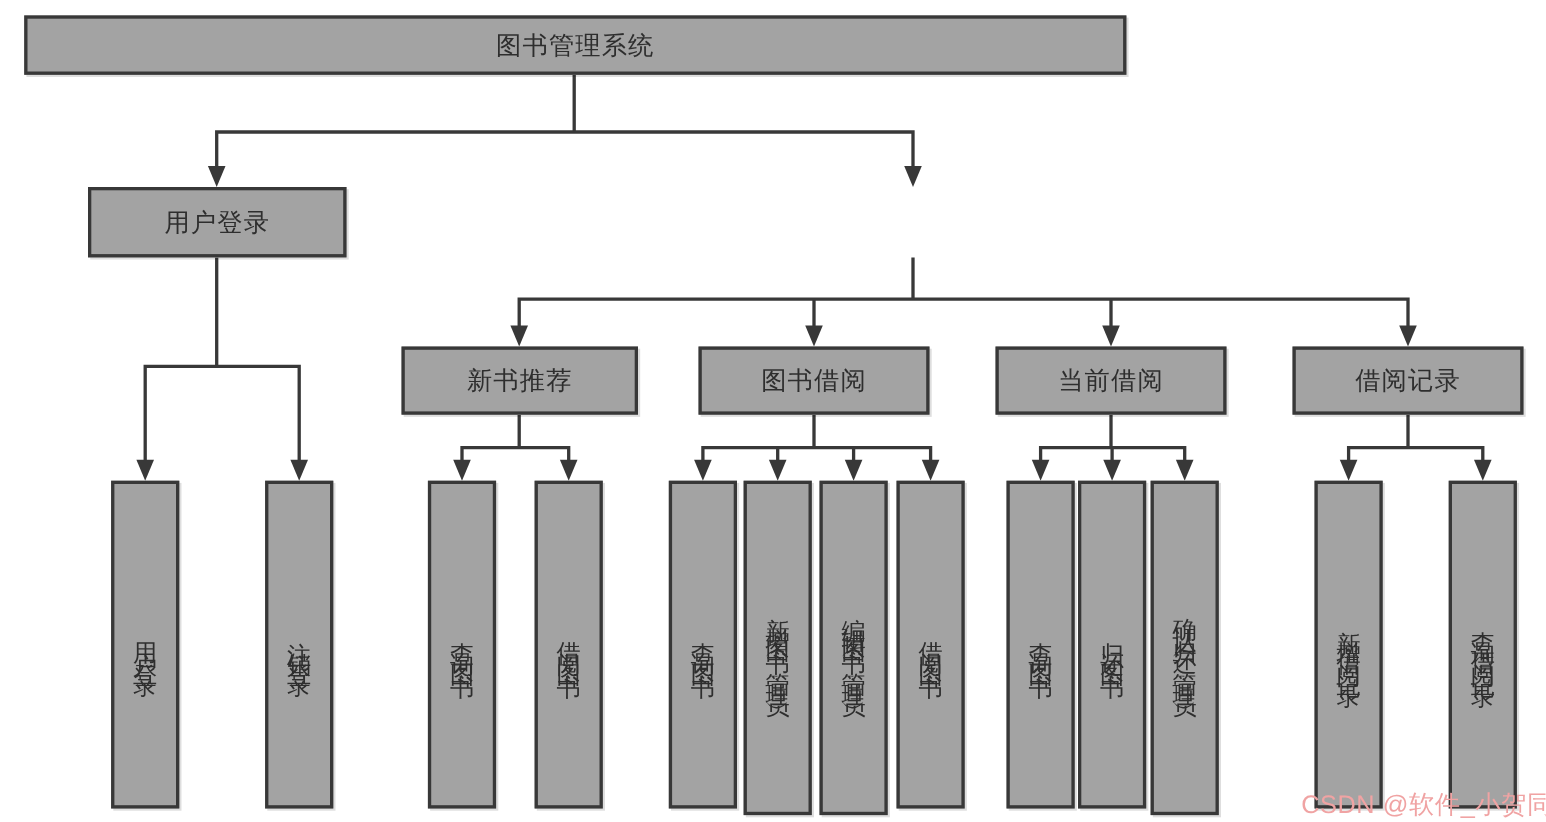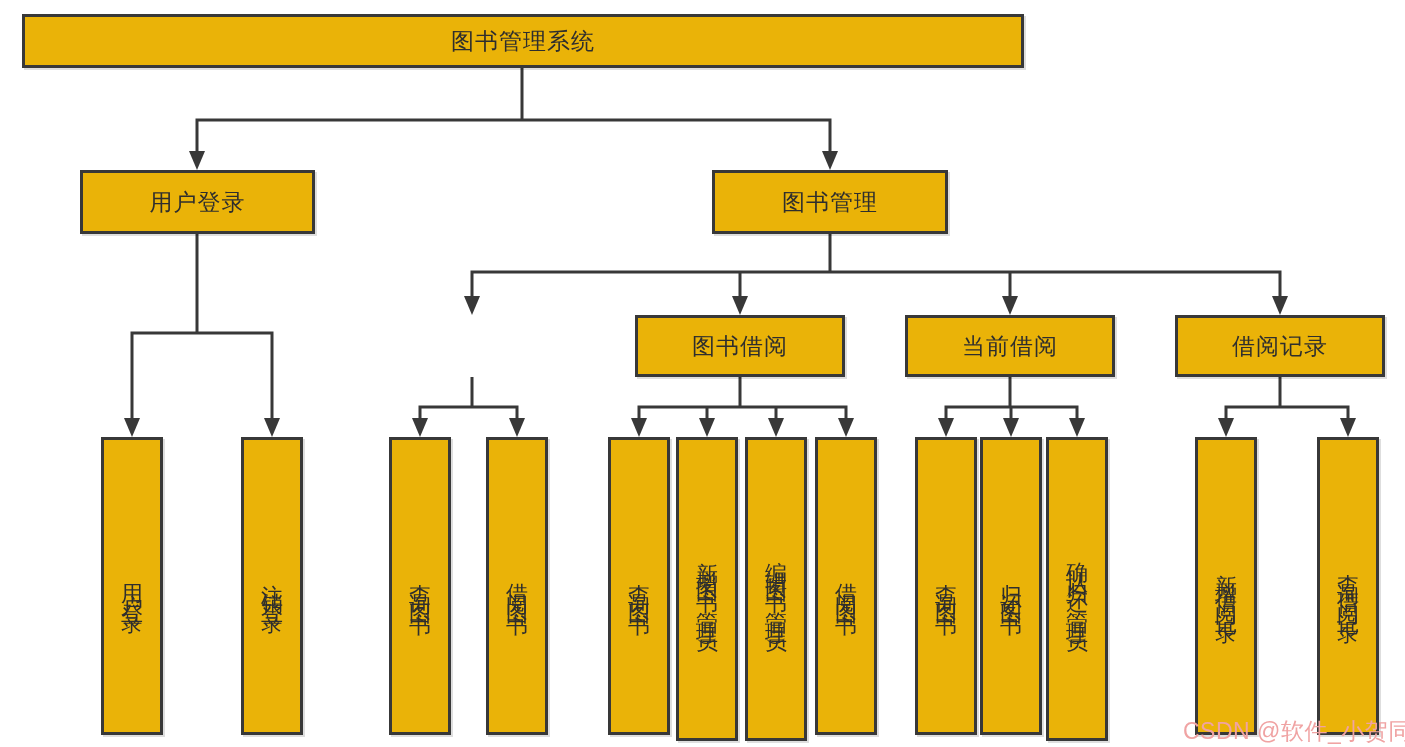--- a/index.html
+++ b/index.html
@@ -20,21 +20,21 @@
   }
   svg.connectors {
     position: absolute;
     left: 0;
     top: 0;
     z-index: 1;
   }
   .box {
     position: absolute;
     box-sizing: border-box;
-    background: #eab308;
+    background: #a3a3a3;
     border: 3px solid #383838;
     box-shadow: 2px 2px 0 rgba(0,0,0,0.13);
     display: flex;
     align-items: center;
     justify-content: center;
     color: #2e2e2e;
     z-index: 2;
     font-family: Liberation Serif, serif;
   }
   .h-label {
@@ -123,24 +123,24 @@
     </g>
   </svg>
 
   <div class="box" style="left:22px; top:14px; width:1002px; height:54px;">
     <span class="h-label">图书管理系统</span>
   </div>
 
   <div class="box" style="left:80px; top:170px; width:235px; height:64px;">
     <span class="h-label">用户登录</span>
   </div>
-  <div class="box" style="left:712px; top:170px; width:236px; height:64px;">
-    <span class="h-label">图书管理</span>
+
+  <div class="box" style="left:365px; top:315px; width:215px; height:62px;">
+    <span class="h-label">新书推荐</span>
   </div>
-
   <div class="box" style="left:635px; top:315px; width:210px; height:62px;text-align:right;">
     <span class="h-label">图书借阅</span>
   </div>
   <div class="box" style="left:1175px; top:315px; width:210px; height:62px;">
     <span class="h-label">借阅记录</span>
   </div>
   <div class="box" style="left:905px; top:315px; width:210px; height:62px;">
     <span class="h-label">当前借阅</span>
   </div>
 

